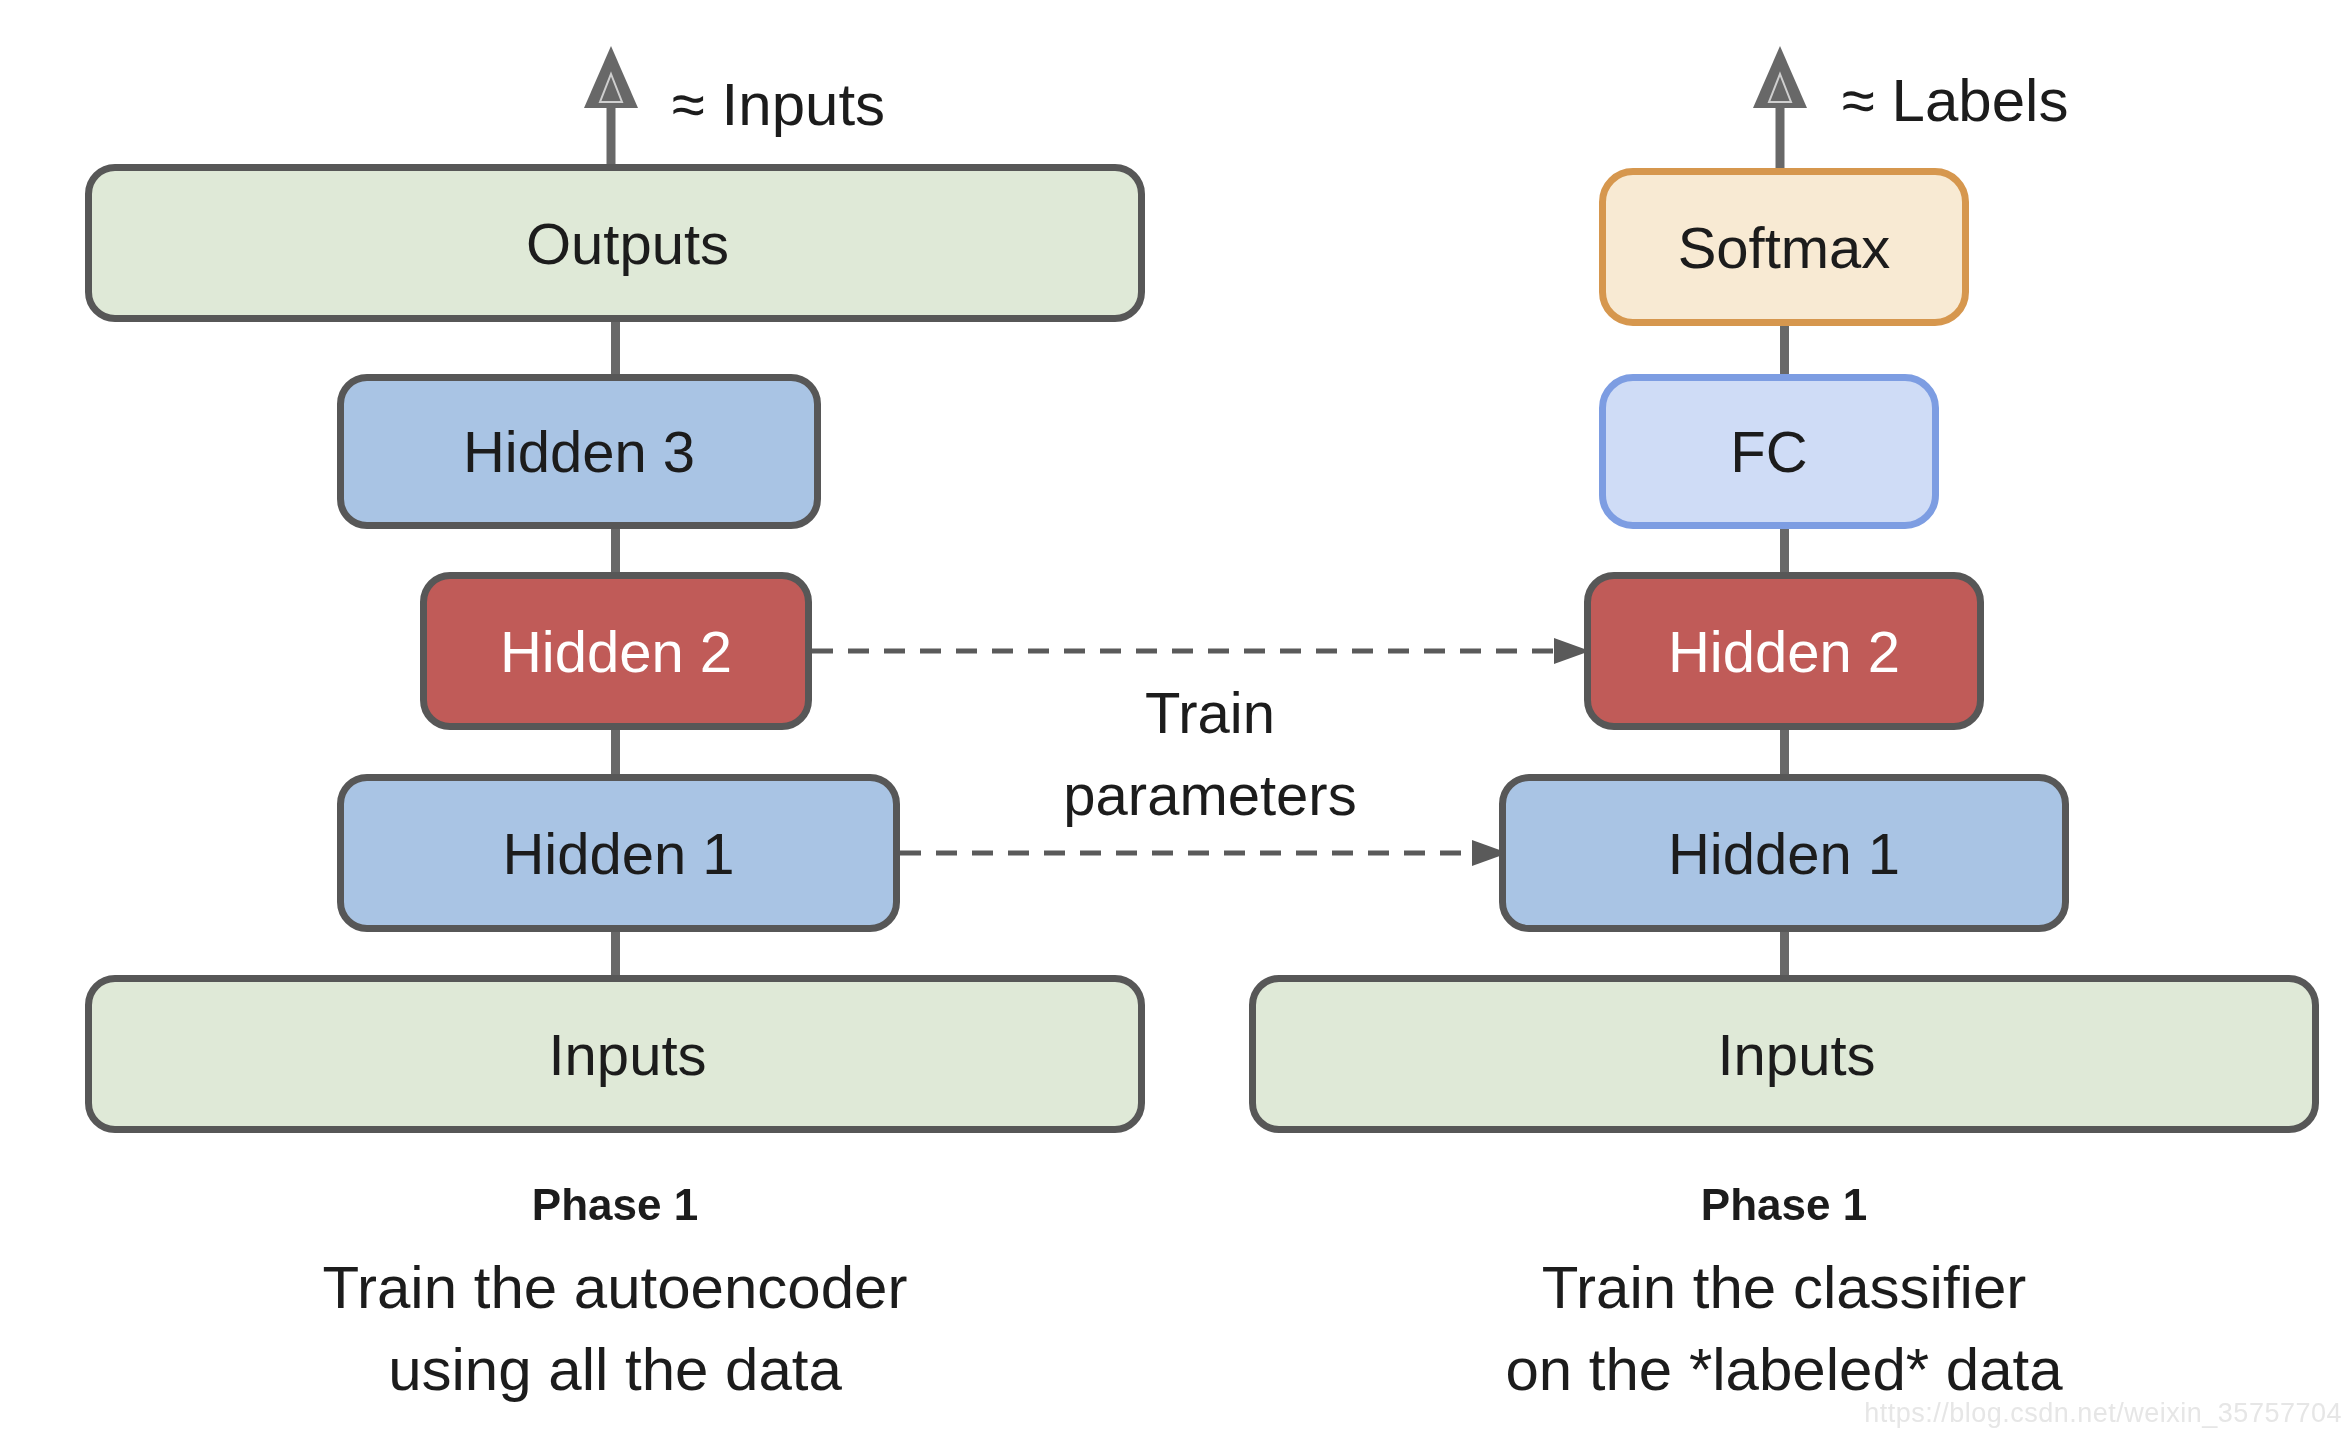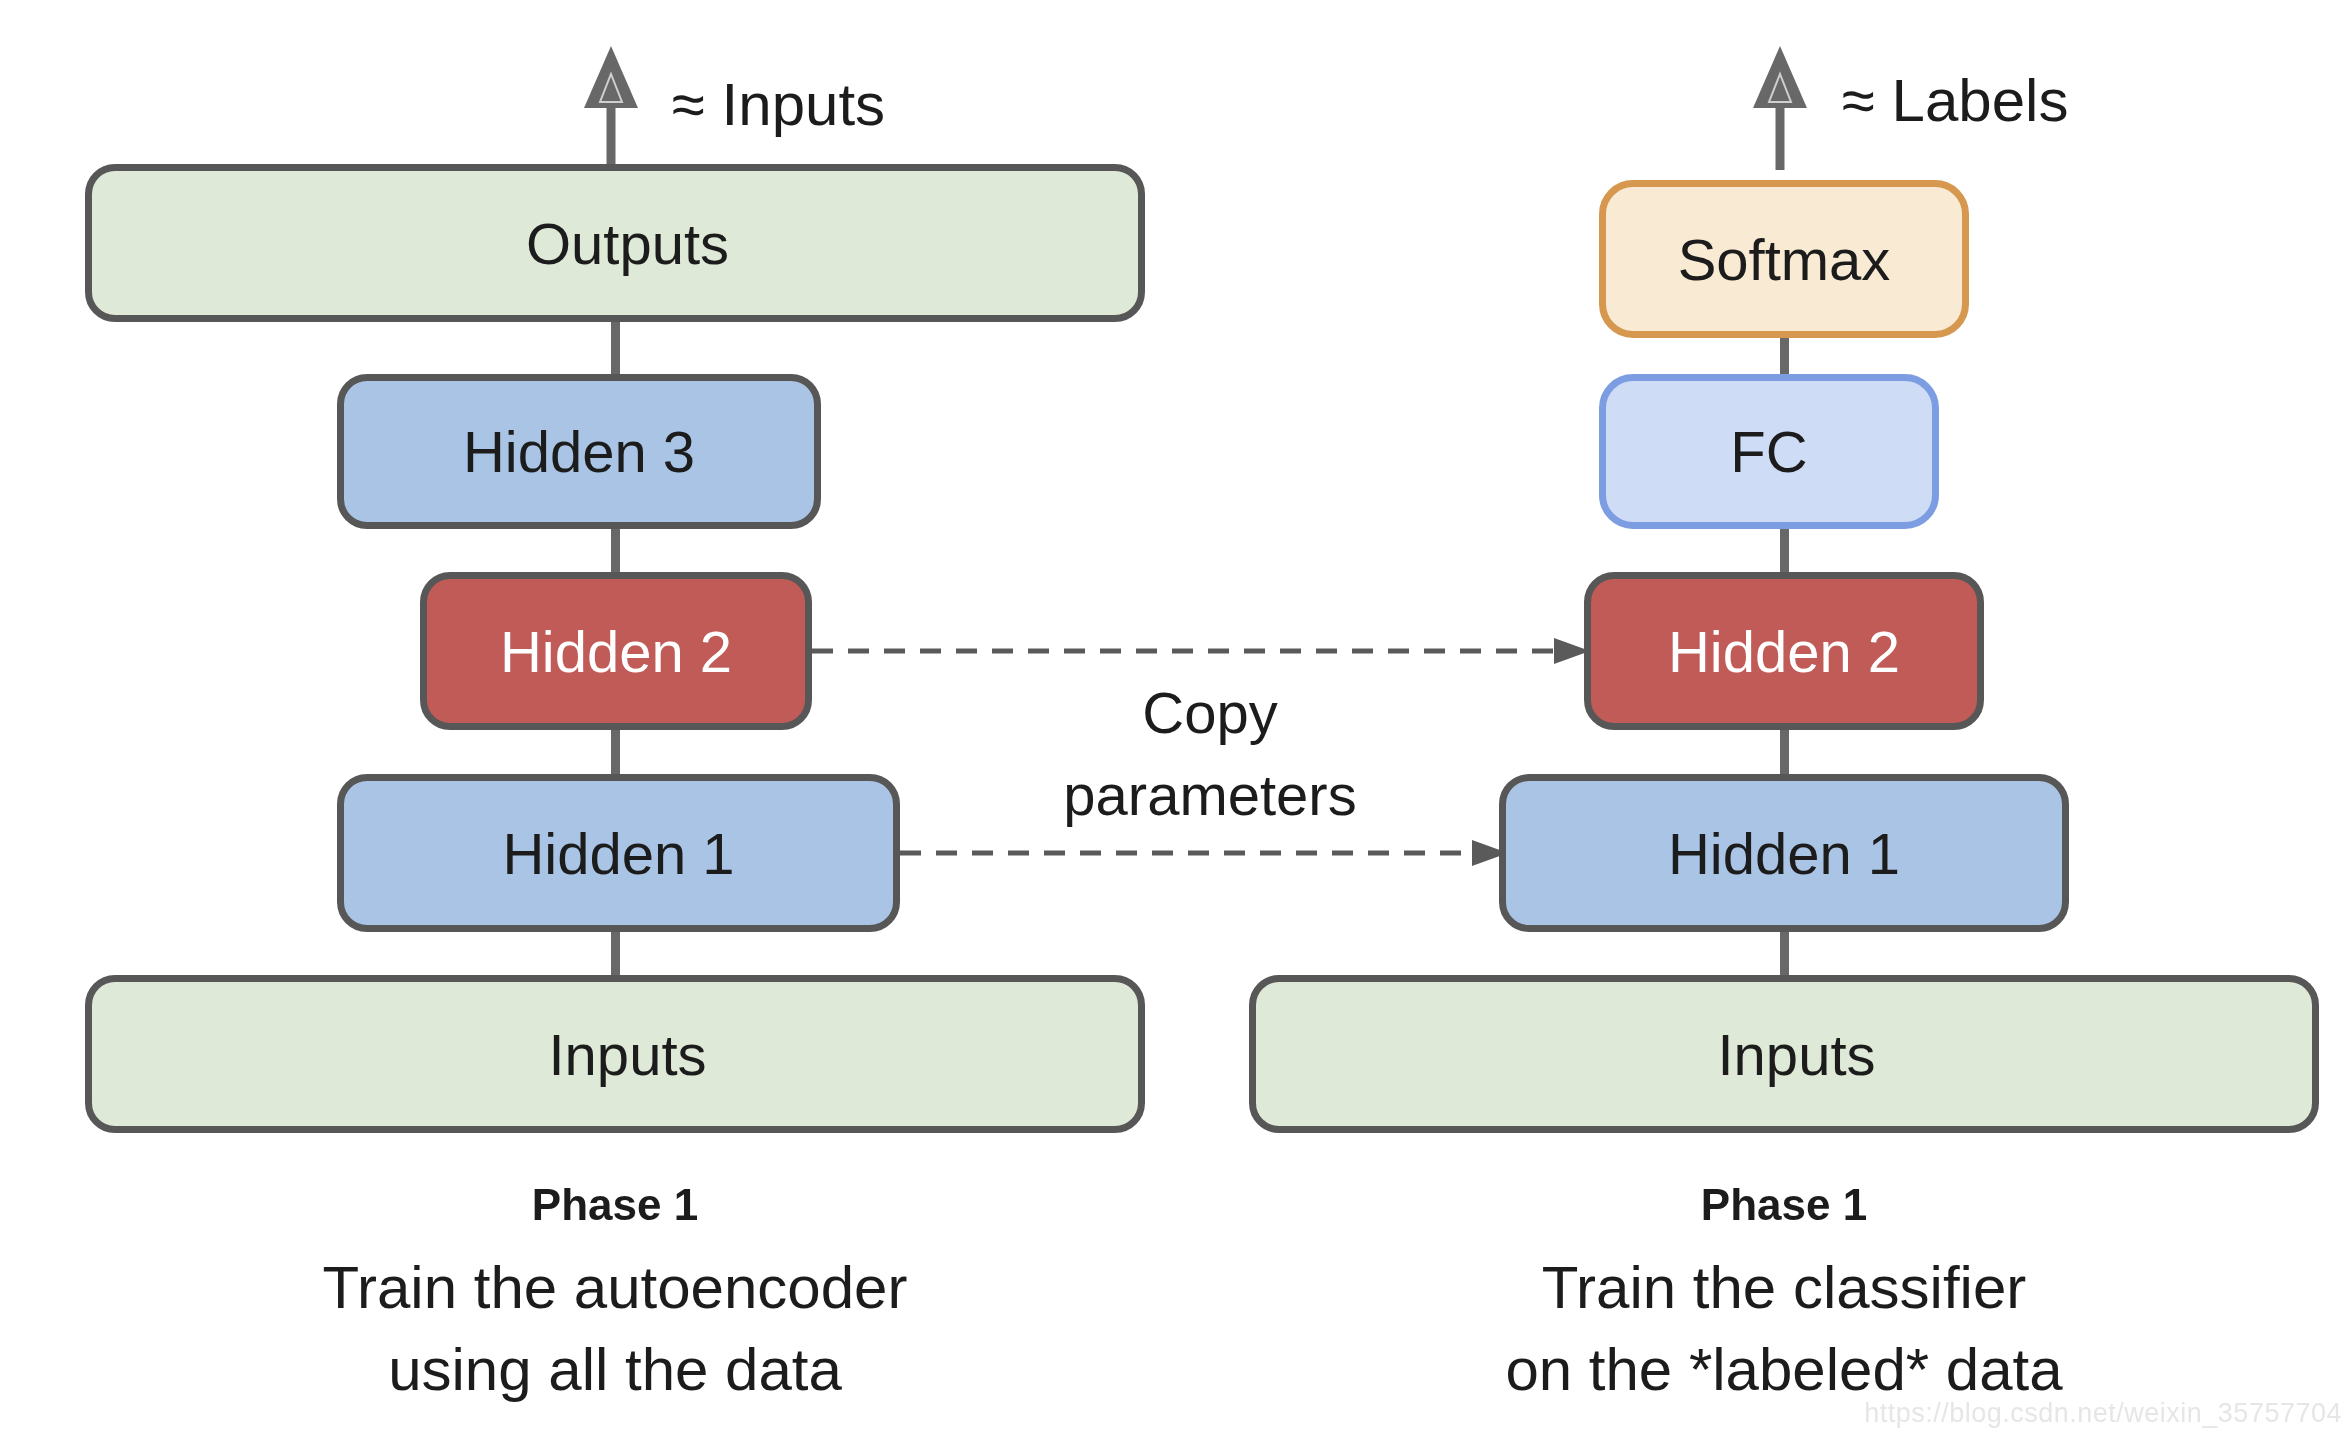--- a/index.html
+++ b/index.html
@@ -104,37 +104,37 @@
   <svg class="dash-arrow" style="left:812px; top:628px;" width="780" height="46" viewBox="0 0 780 46">
     <line x1="0" y1="23" x2="742" y2="23" stroke="currentColor" stroke-width="5" stroke-dasharray="21 15"></line>
     <polygon points="742,10 778,23 742,36" fill="currentColor"></polygon>
   </svg>
   <svg class="dash-arrow" style="left:900px; top:830px;" width="610" height="46" viewBox="0 0 610 46">
     <line x1="0" y1="23" x2="572" y2="23" stroke="currentColor" stroke-width="5" stroke-dasharray="21 15"></line>
     <polygon points="572,10 608,23 572,36" fill="currentColor"></polygon>
   </svg>
 
   <div class="copy-label" style="left:1010px; top:672px; width:400px;">
-    <div>Copy</div>
+    <div>Train</div>
     <div>parameters</div>
   </div>
 
   <svg class="up-arrow" style="left:1745px; top:44px;" width="70" height="126" viewBox="0 0 70 126">
     <line x1="35" y1="126" x2="35" y2="48" stroke="currentColor" stroke-width="9"></line>
     <polygon points="35,2 62,64 8,64" fill="currentColor"></polygon>
     <polygon points="35,30 46,58 24,58" fill="none" stroke="var(--arrow-inner)" stroke-width="2"></polygon>
   </svg>
   <div class="arrow-label" style="left:1842px; top:66px;">≈ Labels</div>
 
   <div class="connector" style="left:1780px; top:322px; height:54px;"></div>
   <div class="connector" style="left:1780px; top:528px; height:46px;"></div>
   <div class="connector" style="left:1780px; top:728px; height:48px;"></div>
   <div class="connector" style="left:1780px; top:930px; height:47px;"></div>
 
-  <div class="box softmax" style="left:1599px; top:180px; width:370px;  height:158px;">Softmax</div>
+  <div class="box softmax" style="left:1599px; top:168px; width:370px;  height:158px;">Softmax</div>
   <div class="box fc" style="left:1599px; top:374px; width:340px;  height:155px;">FC</div>
   <div class="box red" style="left:1584px; top:572px; width:400px;  height:158px;">Hidden 2</div>
   <div class="box blue" style="left:1499px; top:774px; width:570px;  height:158px;">Hidden 1</div>
   <div class="box green" style="left:1249px; top:975px; width:1070px; height:158px;">Inputs</div>
 
   <div class="caption" style="left:1384px; top:1163px;">
     <div class="title">Phase 1</div>
     <div class="line">Train the classifier</div>
     <div class="line">on the *labeled* data</div>
   </div>

